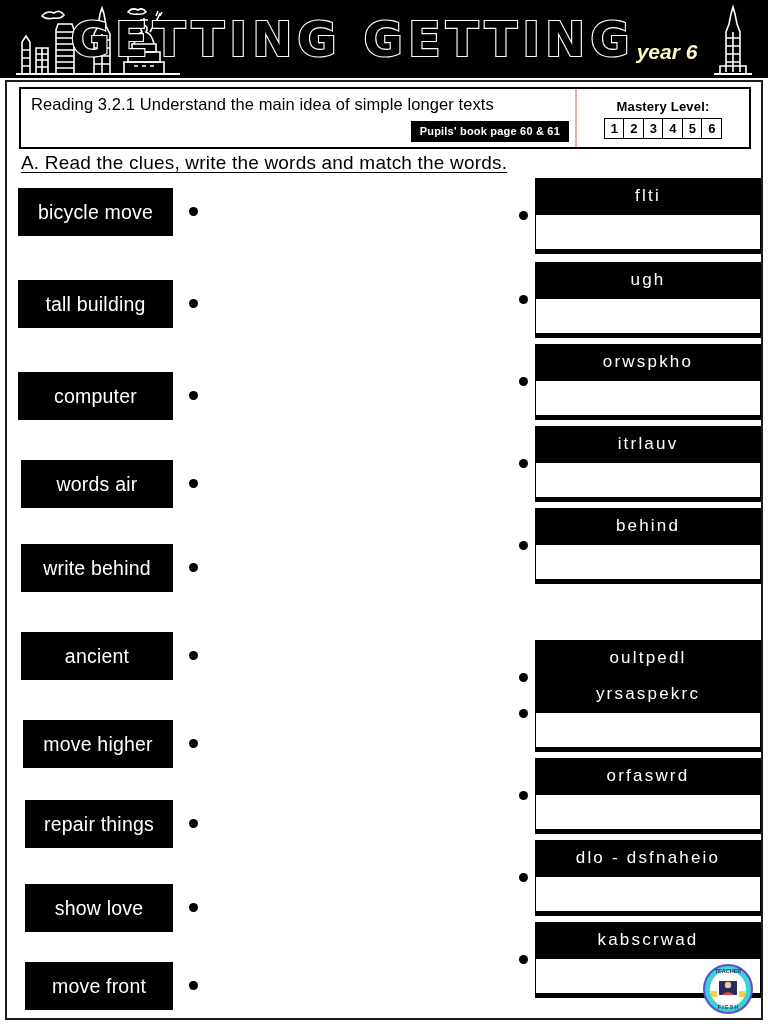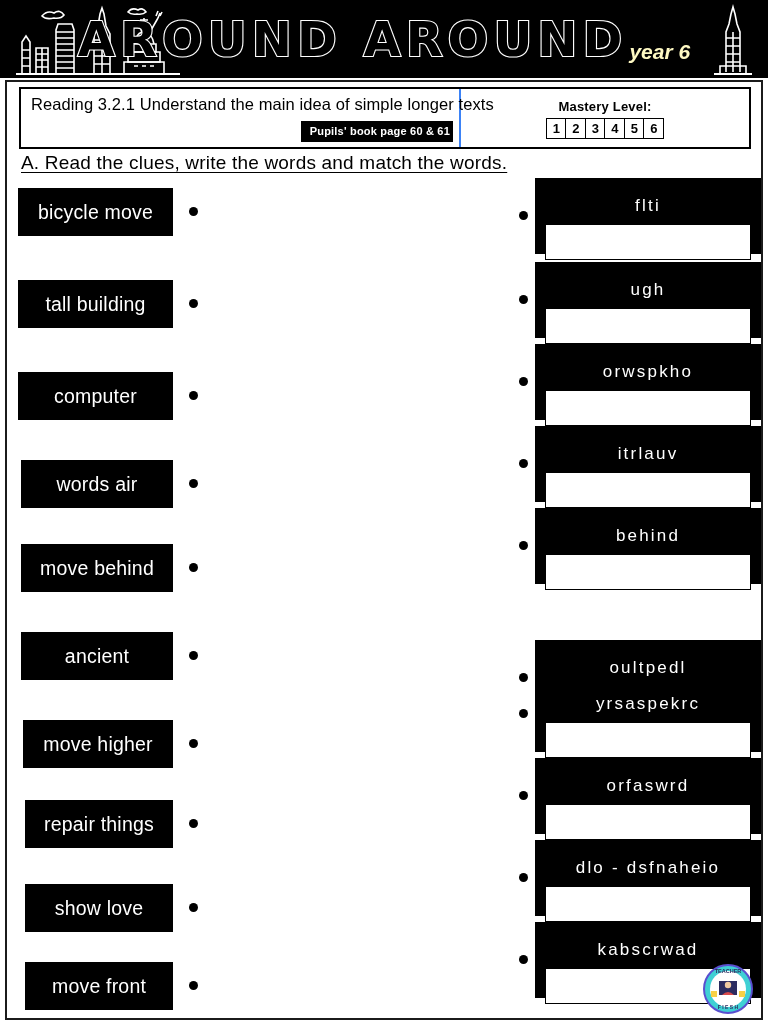--- a/index.html
+++ b/index.html
@@ -85,42 +85,42 @@
   #objective-bar {
     position: absolute;
     left: 12px; top: 5px;
     width: 732px; height: 62px;
     border: 2px solid #000000;
     display: flex;
   }
 
   #objective-left {
     position: relative;
-    width: 440px;
+    width: 556px;
     height: 100%;
-    border-right: 2px solid #3b82f6;
+    border-right: 2px solid #fca5a5;
   }
 
   #objective-text {
     position: absolute;
     left: 10px; top: 6px;
     font-size: 16.5px;
     color: #000000;
     letter-spacing: 0.1px;
     white-space: nowrap;
   }
 
   #book-badge {
     position: absolute;
     right: 6px; bottom: 5px;
     background: #000000;
     color: #ffffff;
     font-size: 11px;
     font-weight: 700;
-    padding: 4px 3px 5px 9px;
+    padding: 4px 9px 5px 9px;
     white-space: nowrap;
     letter-spacing: 0.2px;
   }
 
   #mastery-block {
     flex: 1;
     display: flex;
     flex-direction: column;
     align-items: center;
     justify-content: center;
@@ -224,21 +224,21 @@
     left: 0;
     width: 234px;
     height: 76px;
   }
   .word-card {
     position: absolute;
     left: 8px; top: 0;
     width: 226px;
     height: 76px;
     background: #000000;
-    padding: 10px;
+    padding: 0;
   }
   .word-header {
     height: 36px;
     display: flex;
     align-items: center;
     justify-content: center;
     color: #ffffff;
     font-size: 17px;
     font-weight: 500;
     letter-spacing: 2.2px;
@@ -293,21 +293,21 @@
         <path d="M124 40 L148 40 L148 48 L124 48 Z"></path>
         <path d="M120 48 L152 48 L152 58 L120 58 Z"></path>
         <path d="M116 58 L156 58 L156 70 L116 70 Z"></path>
         <path d="M126 62 L130 62 M134 62 L138 62 M142 62 L146 62"></path>
 
         <path d="M8 70 L172 70" stroke-width="2"></path>
       </g>
     </svg>
 
     <div id="title-wrap">
-      <div id="banner-title">AROUND AROUND</div>
+      <div id="banner-title">GETTING GETTING</div>
       <div id="banner-year">year 6</div>
     </div>
 
     <svg class="skyline-right" viewBox="0 0 58 74">
       <g fill="none" stroke="#ffffff" stroke-width="1.6">
         <path d="M22 68 L22 28 L25 20 L27 10 L29 3 L31 10 L33 20 L36 28 L36 68"></path>
         <path d="M22 34 L36 34 M22 42 L36 42 M22 50 L36 50 M22 58 L36 58 M29 28 L29 68"></path>
         <path d="M16 62 L42 62 L42 70 L16 70 Z"></path>
         <path d="M10 70 L48 70" stroke-width="2"></path>
       </g>
@@ -349,21 +349,21 @@
           </div>
           <div class="clue-row" style="top: 190px;">
             <div class="clue-box" style="width: 155px; margin-left: 11px;">computer</div>
             <div class="dot clue-dot"></div>
           </div>
           <div class="clue-row" style="top: 278px;">
             <div class="clue-box" style="width: 152px; margin-left: 14px;">words air</div>
             <div class="dot clue-dot"></div>
           </div>
           <div class="clue-row" style="top: 362px;">
-            <div class="clue-box" style="width: 152px; margin-left: 14px;">move behind</div>
+            <div class="clue-box" style="width: 152px; margin-left: 14px;">write behind</div>
             <div class="dot clue-dot"></div>
           </div>
           <div class="clue-row" style="top: 450px;">
             <div class="clue-box" style="width: 152px; margin-left: 14px;">ancient</div>
             <div class="dot clue-dot"></div>
           </div>
           <div class="clue-row" style="top: 538px;">
             <div class="clue-box" style="width: 150px; margin-left: 16px;">move higher</div>
             <div class="dot clue-dot"></div>
           </div>

